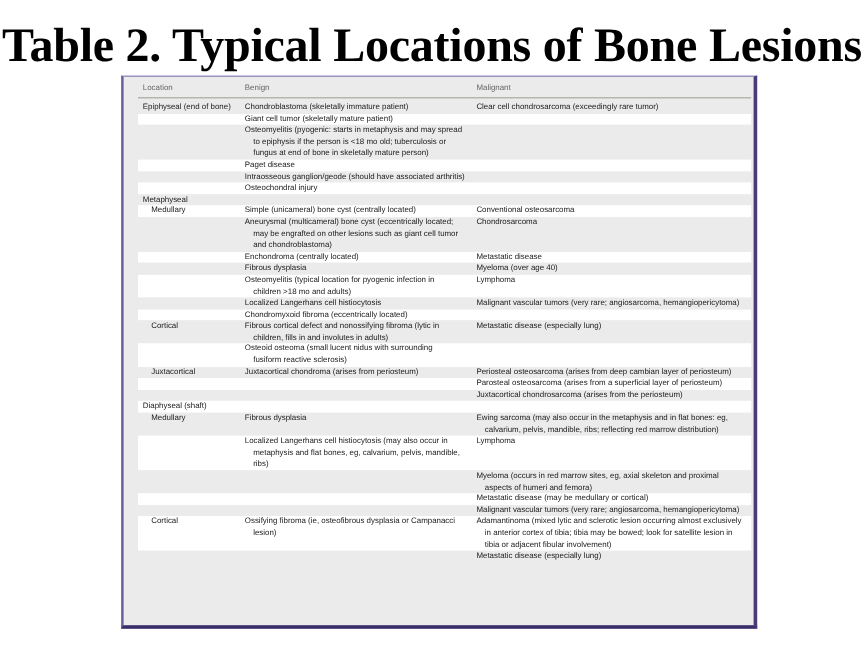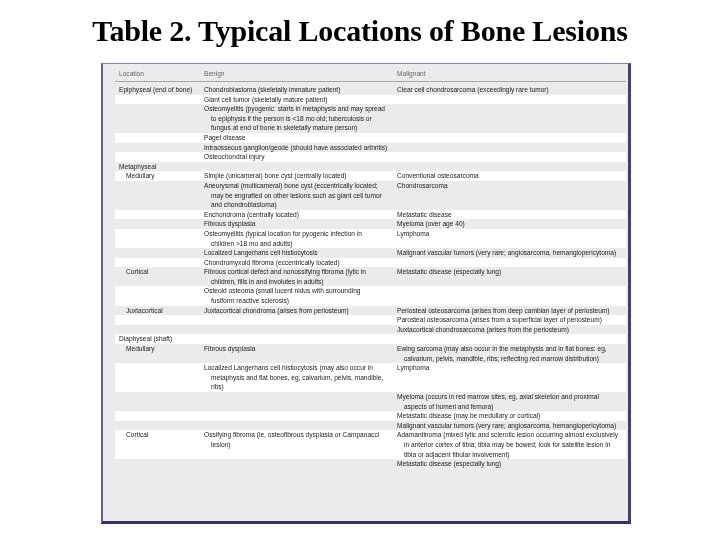--- a/index.html
+++ b/index.html
@@ -1,20 +1,20 @@
 <!DOCTYPE html>
 <html><head>
 <meta charset="utf-8">
 <style>
   html, body { margin:0; padding:0; }
   body { width:720px; height:540px; background:#ffffff; position:relative; overflow:hidden; }
   .title {
     position:absolute; left:0; top:14px; width:720px; text-align:center;
     font-family:"Liberation Serif","DejaVu Serif",serif; font-weight:bold;
-    font-size:30px; color:#000; letter-spacing:-0.2px;
+    font-size:40px; color:#000; letter-spacing:-0.2px;
   }
   .frame {
     position:absolute; left:101px; top:63px; width:530px; height:461px;
     background:#ebebeb;
     border-top:1px solid #8a7fb8; border-left:2px solid #6a5a9a;
     border-right:3px solid #4a3a7a; border-bottom:3px solid #3a2d6a;
     box-sizing:border-box;
   }
   .tbl {
     position:absolute; left:12px; top:2px; width:511px;

